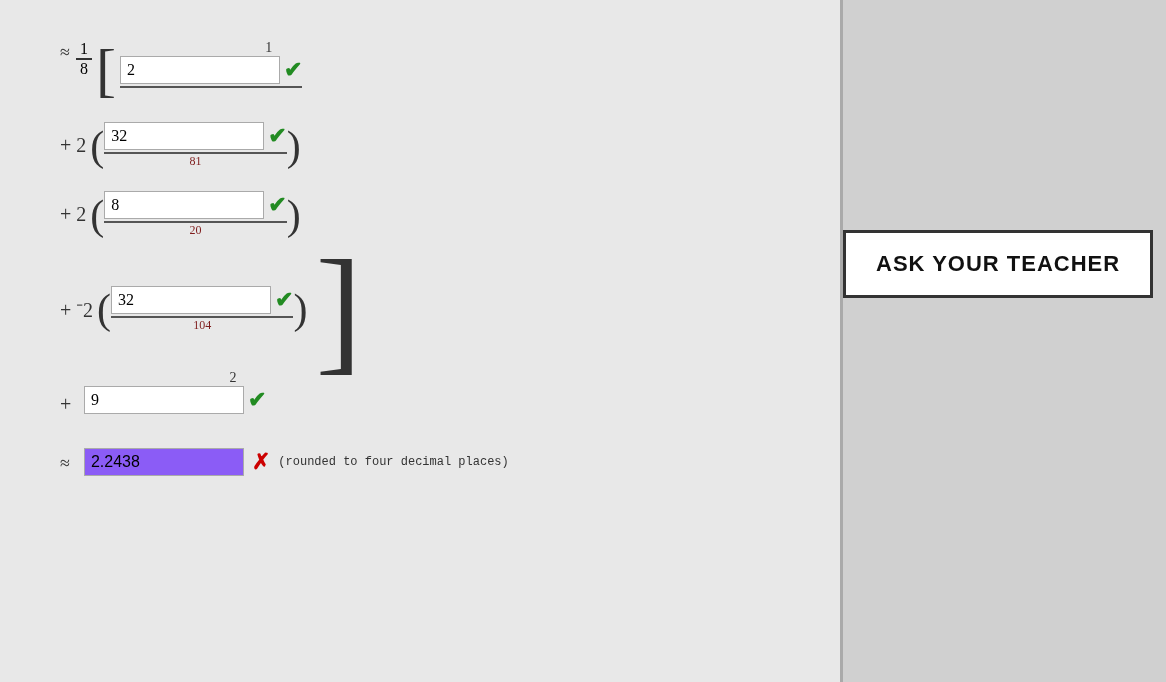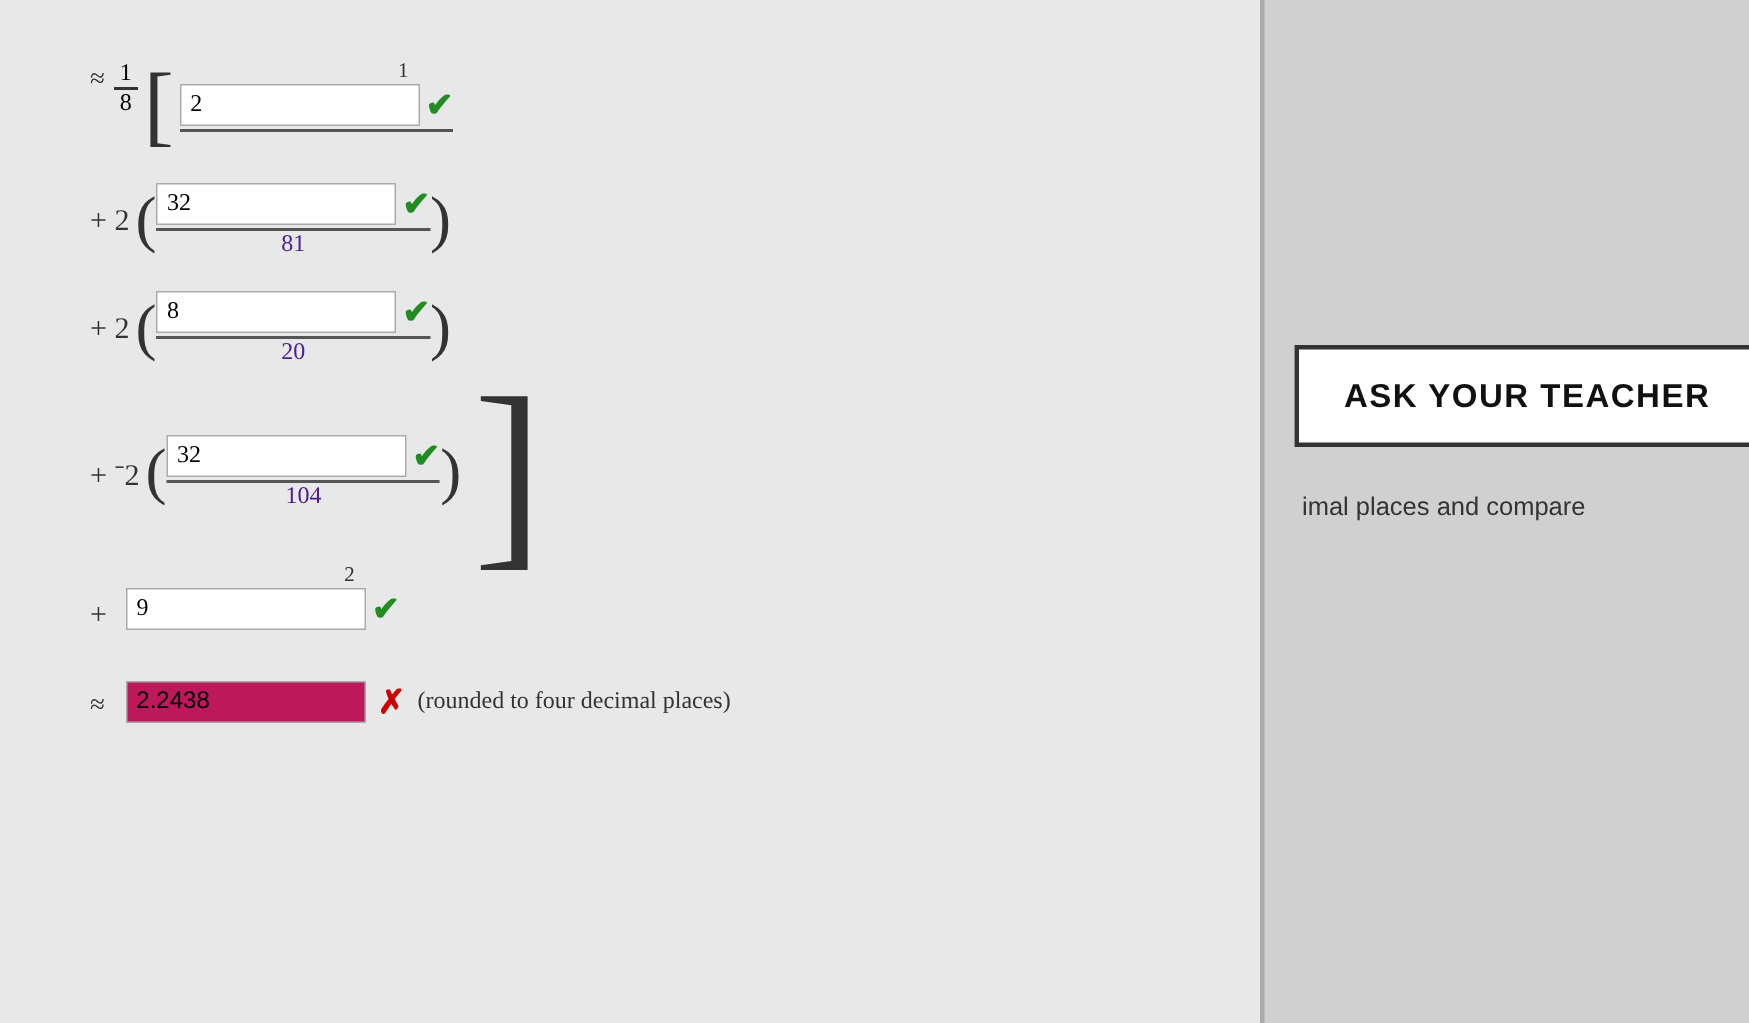--- a/index.html
+++ b/index.html
@@ -22,21 +22,20 @@
       gap: 0px;
     }
     .right-panel {
       background: #d0d0d0;
       width: 326px;
       height: 682px;
       display: flex;
       flex-direction: column;
       align-items: flex-start;
       padding-top: 230px;
-      padding-left: 20px;
       gap: 30px;
       border-left: 3px solid #aaa;
     }
     .ask-teacher-btn {
       border: 3px solid #333;
       background: white;
       padding: 18px 30px;
       font-size: 22px;
       font-weight: bold;
       font-family: Arial, sans-serif;
@@ -124,30 +123,30 @@
 
     
     .final-row {
       display: flex;
       align-items: center;
       gap: 8px;
       margin-top: 10px;
     }
     .final-input {
       border: 1px solid #aaa;
-      background: #be185d;
+      background: #8b5cf6;
       padding: 3px 6px;
       font-size: 16px;
       width: 160px;
       height: 28px;
     }
     .final-label {
-      font-size: 16px;
-      color: #333;
-      font-family: Liberation Serif, serif;
+      font-size: 12px;
+      color: #333;
+      font-family: Liberation Mono, monospace;
     }
 
     .row-outer {
       display: flex;
       align-items: center;
       gap: 0px;
     }
 
     .plus-sign {
       font-size: 20px;
@@ -168,22 +167,22 @@
       margin-right: 30px;
     }
     .input-line {
       display: flex;
       align-items: center;
       gap: 4px;
       border-bottom: 2px solid #555;
       padding-bottom: 2px;
     }
     .denom-text {
-      font-size: 16px;
-      color: #4c1d95;
+      font-size: 12px;
+      color: #7f1d1d;
     }
 
     
     .big-bracket-right {
       font-size: 140px;
       line-height: 0.7;
       color: #333;
       font-family: 'Times New Roman', serif;
       margin-left: 8px;
     }
@@ -266,14 +265,13 @@
       <input class="final-input" type="text" value="2.2438" style="">
       <span class="cross-mark">✗</span>
       <span class="final-label">(rounded to four decimal places)</span>
     </div>
 
   </div>
 </div>
 
 <div class="right-panel">
   <button class="ask-teacher-btn">ASK YOUR TEACHER</button>
-  <span class="hint-text">imal places and compare</span>
 </div>
 
 </body></html>

